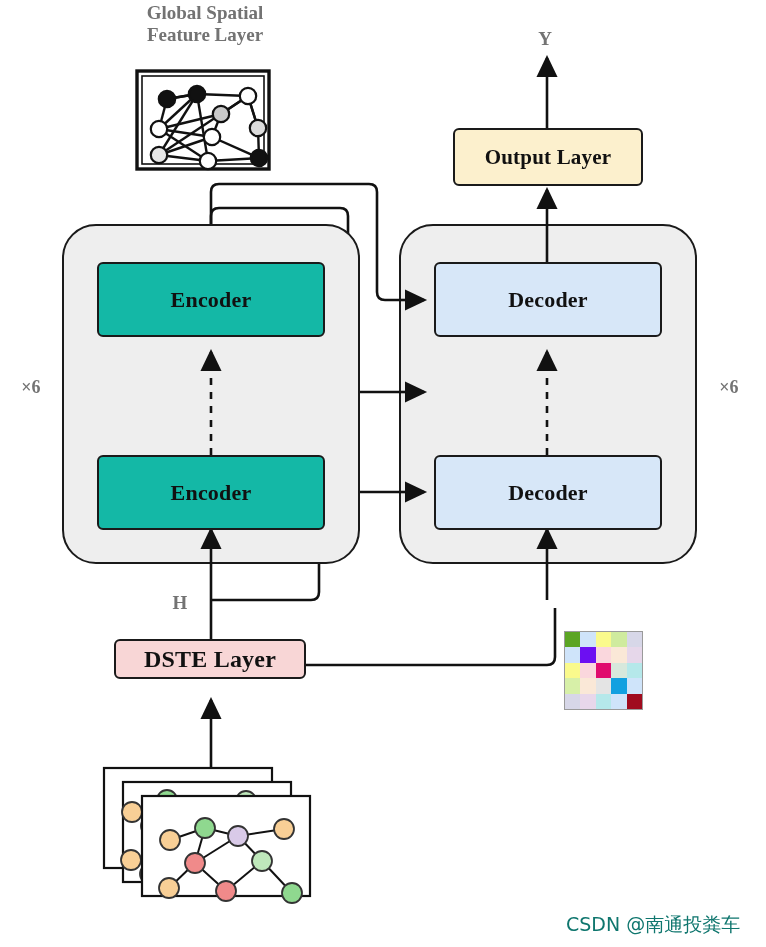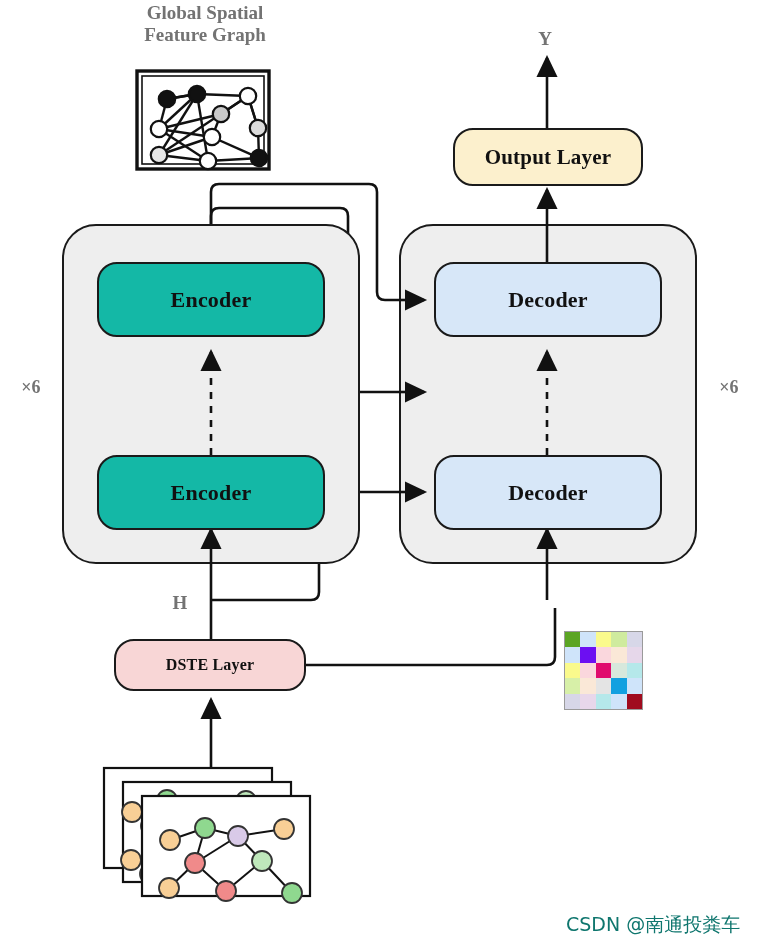--- a/index.html
+++ b/index.html
@@ -27,34 +27,34 @@
   .stack{
     position:absolute;background:#eeeeee;border:2.6px solid #1a1a1a;
     border-radius:34px;box-sizing:border-box;
   }
   #stack-enc{left:62px;top:224px;width:298px;height:340px;}
   #stack-dec{left:399px;top:224px;width:298px;height:340px;}
 
   
   .block{
     position:absolute;box-sizing:border-box;border:2.2px solid #1a1a1a;
-    border-radius:20px;display:flex;align-items:center;justify-content:center;
+    border-radius:6px;display:flex;align-items:center;justify-content:center;
     font-weight:bold;font-size:22px;letter-spacing:.2px;color:#111;
   }
   .enc{background:#14b8a6;}
   .dec{background:#d7e7f8;}
   .out{background:#fcf0cd;}
   .dste{background:#f8d6d6;}
 
   #enc-top{left:97px;top:262px;width:228px;height:75px;}
   #enc-bot{left:97px;top:455px;width:228px;height:75px;}
   #dec-top{left:434px;top:262px;width:228px;height:75px;}
   #dec-bot{left:434px;top:455px;width:228px;height:75px;}
   #out-layer{left:453px;top:128px;width:190px;height:58px;font-size:21px;}
-  #dste-layer{left:114px;top:639px;width:192px;height:52px;font-size:16px;}
+  #dste-layer{left:114px;top:639px;width:192px;height:40px;font-size:24px;}
 
   
   #adj-matrix{
     position:absolute;left:564px;top:631px;width:79px;height:79px;
     display:grid;grid-template-columns:repeat(5,1fr);grid-template-rows:repeat(5,1fr);
     border:1.5px solid #9a9a9a;box-sizing:border-box;background:#fff;
   }
   #adj-matrix div{width:100%;height:100%;}
 
   
@@ -127,21 +127,21 @@
   <div class="block out" id="out-layer">Output Layer</div>
   <div class="block dste" id="dste-layer">DSTE Layer</div>
 
   <div class="lbl" id="label-y">Y</div>
   <div class="lbl" id="label-h">H</div>
   <div class="lbl" id="label-x6-left">×6</div>
   <div class="lbl" id="label-x6-right">×6</div>
 
   <div class="lbl" id="title-global">
     <span>Global Spatial</span><br>
-    <span>Feature Graph</span>
+    <span>Feature Layer</span>
   </div>
 
 
 
   <svg class="svg-layer" viewBox="0 0 766 947">
     <g transform="translate(137,71)">
       <rect x="0" y="0" width="132" height="98" fill="#fff" stroke="#111" stroke-width="3.4"></rect>
       <rect x="5" y="5" width="122" height="88" fill="#fff" stroke="#111" stroke-width="1.6"></rect>
       <g id="gsfg-edges" stroke="#111" stroke-width="2.4" fill="none">
           <line x1="30" y1="28" x2="60" y2="23"></line>

